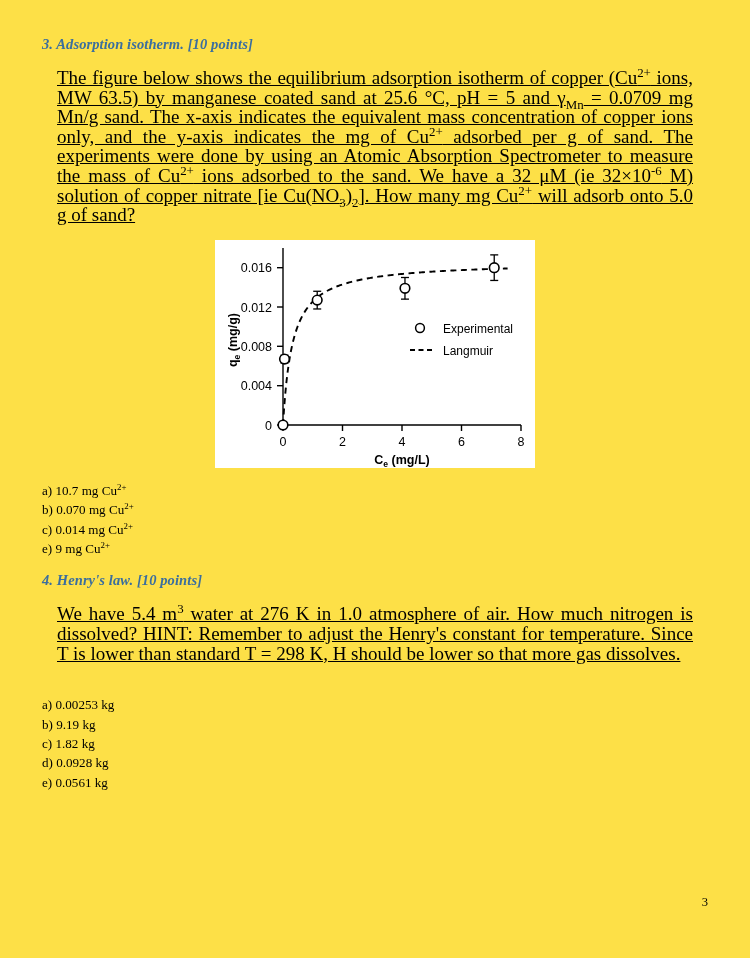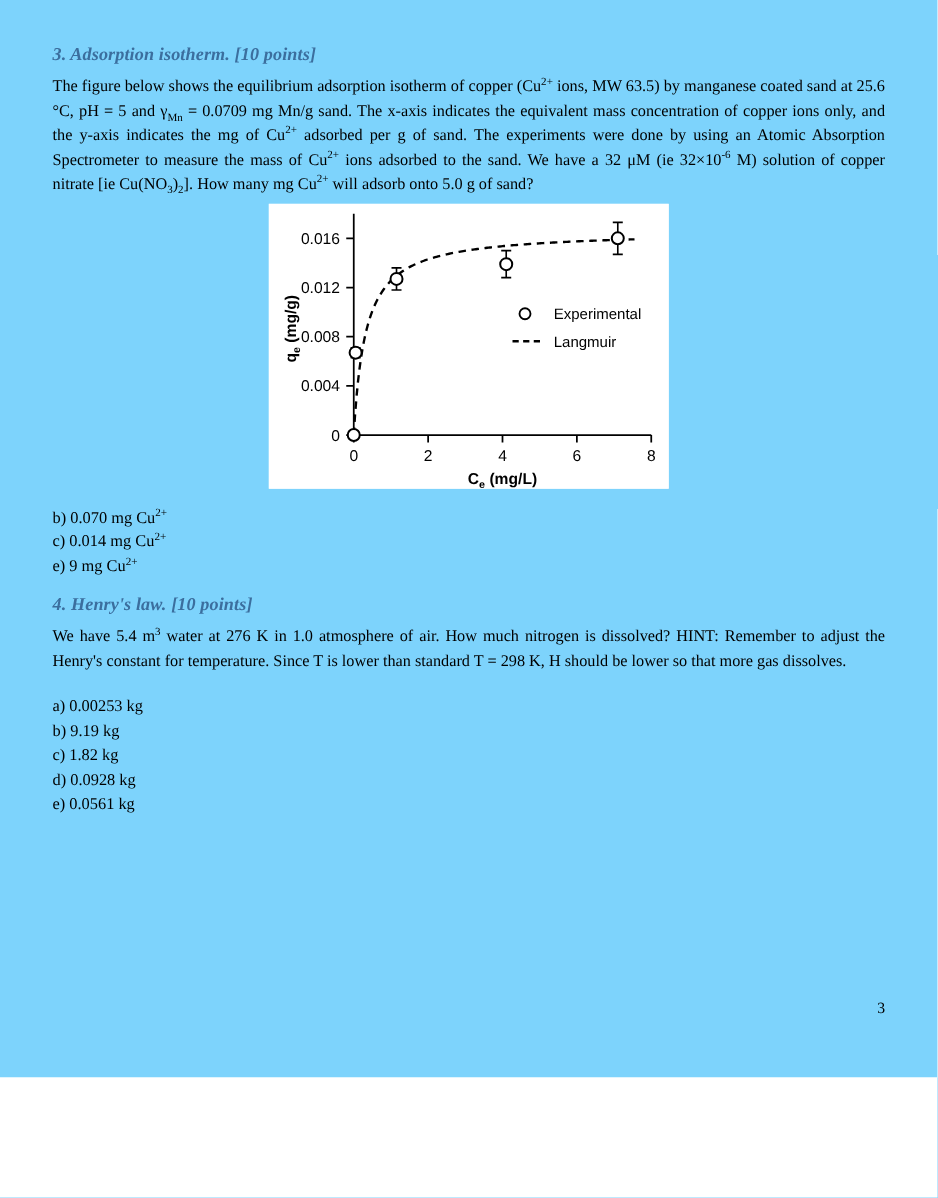--- a/index.html
+++ b/index.html
@@ -3,22 +3,22 @@
 <meta charset="utf-8">
 <style>
   html, body {
     margin: 0;
     padding: 0;
     background: #ffffff;
   }
   .page {
     position: relative;
     width: 750px;
-    height: 862px;
-    background: #7dd3fc;
+    height: 958px;
+    background: #fde047;
     font-family: "Liberation Serif", "DejaVu Serif", serif;
     color: #000000;
     overflow: hidden;
   }
   .content {
     position: absolute;
     left: 42px;
     top: 36px;
     width: 666px;
   }
@@ -27,25 +27,26 @@
     font-weight: bold;
     font-style: italic;
     color: #3b6e9e;
     margin: 0 0 6px 0;
     letter-spacing: 0.1px;
   }
   .q4heading {
     margin-top: 0;
   }
   p.body {
-    font-size: 13px;
+    font-size: 19px;
     line-height: 19.6px;
     text-align: justify;
-    margin: 0;
+    margin: 15px;
     hyphens: none;
+    text-decoration: underline;
   }
   sup {
     font-size: 0.68em;
     vertical-align: super;
     line-height: 0;
   }
   sub {
     font-size: 0.68em;
     vertical-align: sub;
     line-height: 0;
@@ -210,20 +211,21 @@
 
           <text class="axis-label-text" x="22" y="100" text-anchor="middle" transform="rotate(-90 22 100)"><tspan>q</tspan><tspan class="sub-small" dy="3.4">e</tspan><tspan dy="-3.4"> (mg/g)</tspan></text>
 
         </svg>
       </div>
     </div>
 
     <div class="q3-gap"></div>
 
     <ul class="choices">
+      <li><span>a)</span> <span>10.7 mg Cu</span><sup>2+</sup></li>
       <li><span>b)</span> <span>0.070 mg Cu</span><sup>2+</sup></li>
       <li><span>c)</span> <span>0.014 mg Cu</span><sup>2+</sup></li>
       <li><span>e)</span> <span>9 mg Cu</span><sup>2+</sup></li>
     </ul>
 
     <div class="gap-block"></div>
 
     <h2 class="qheading q4heading">4. Henry's law.  [10 points]</h2>
 
     <p class="body"><span>We have 5.4 m</span><sup>3</sup><span> water at 276 K in 1.0 atmosphere of air.  How much nitrogen is dissolved?  HINT: Remember to adjust the Henry's constant for temperature.  Since T is lower than standard T = 298 K, H should be lower so that more gas dissolves.</span></p>

